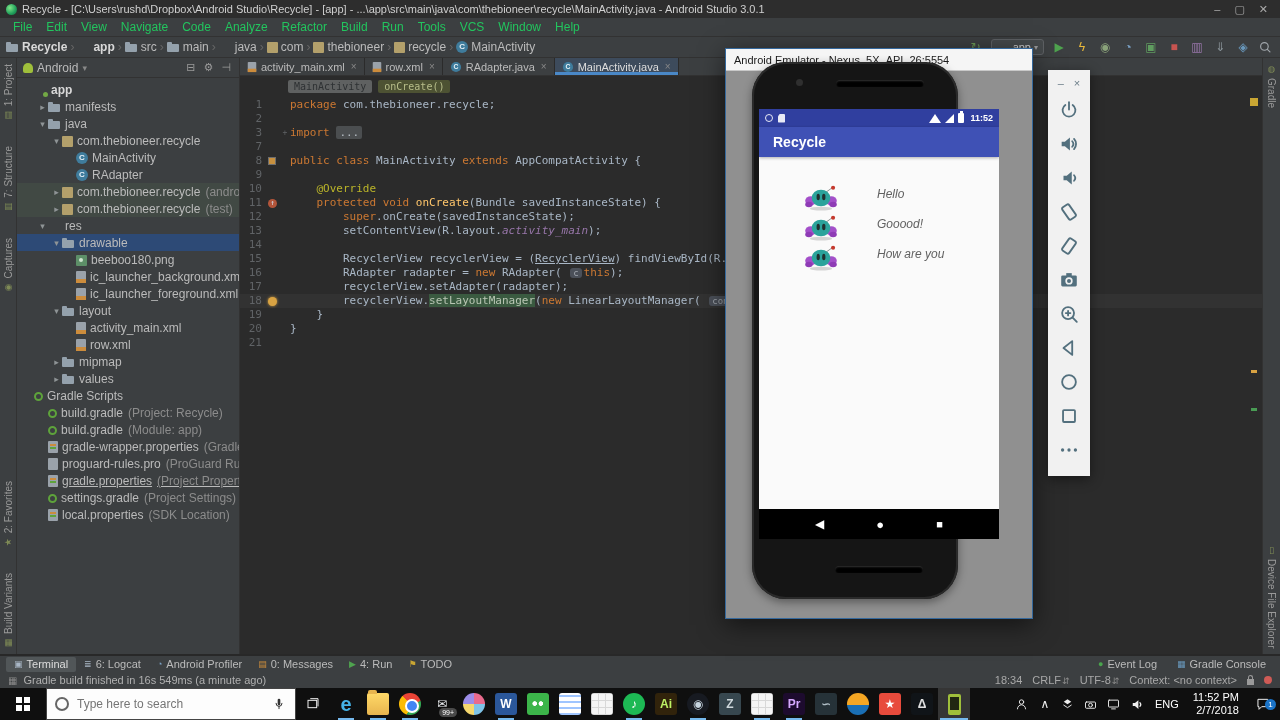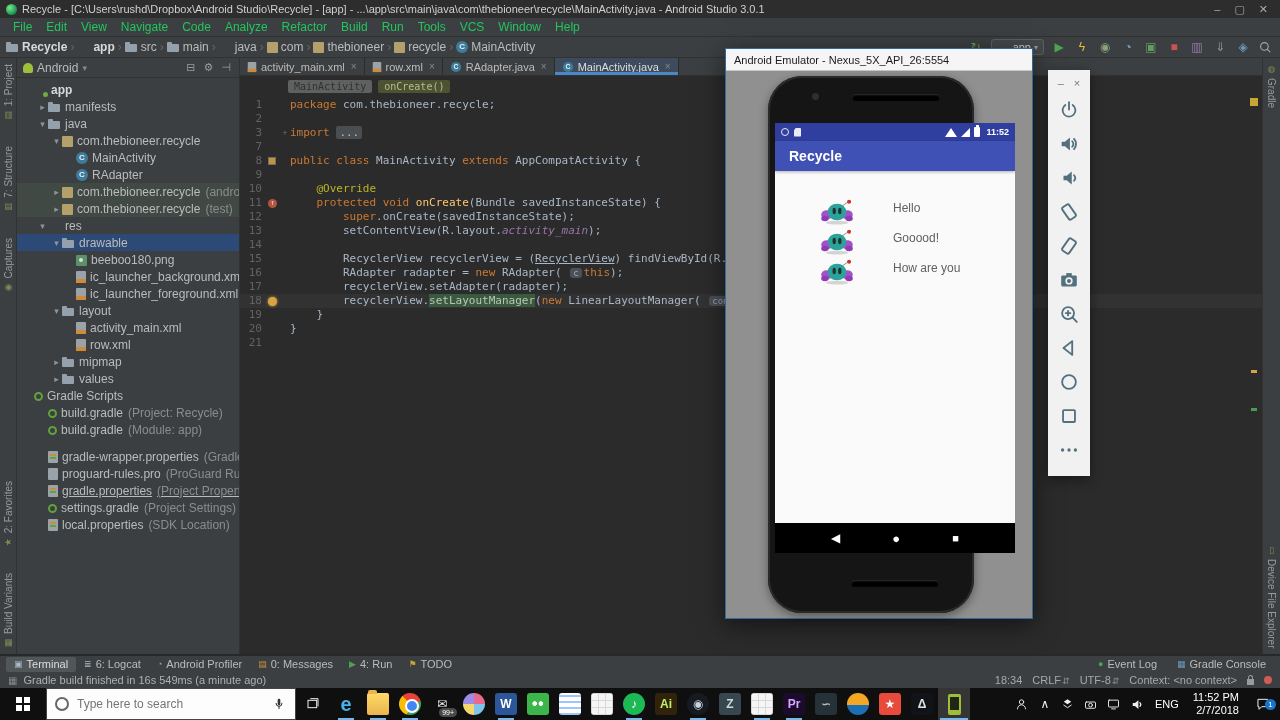--- a/index.html
+++ b/index.html
@@ -160,37 +160,37 @@
   .tri .svgi{width:15px;height:15px;}
   .lang{font-size:11px;color:#fff;padding:0 3px;}
   .clock{text-align:right;font-size:11px;color:#fff;line-height:13px;padding:0 4px;white-space:nowrap;}
   .notif{position:relative;width:26px;display:flex;align-items:center;justify-content:center;color:#eee;}
   .notif .svgi{width:16px;height:16px;}
   .nbadge{position:absolute;right:0;bottom:2px;background:#1a73c7;color:#fff;font-size:8px;border-radius:7px;min-width:11px;text-align:center;line-height:11px;}
 
   
   .emuwin{position:absolute;left:725px;top:48px;width:308px;height:571px;background:#909090;border:1px solid #34689c;box-shadow:0 6px 24px rgba(0,0,0,.55);z-index:10;}
   .emutitle{height:22px;background:#f5f5f5;color:#1a1a1a;font-size:11px;display:flex;align-items:center;padding:0 8px;border-bottom:1px solid #c8c8c8;}
-  .phone{position:absolute;left:26px;top:27px;width:206px;height:537px;background:#151515;border-radius:34px;box-shadow:inset 0 0 0 2px #2a2a2a,0 3px 10px rgba(0,0,0,.4);margin-left:16px;}
+  .phone{position:absolute;left:26px;top:13px;width:206px;height:537px;background:#151515;border-radius:34px;box-shadow:inset 0 0 0 2px #2a2a2a,0 3px 10px rgba(0,0,0,.4);}
   .cam{position:absolute;left:44px;top:17px;width:7px;height:7px;border-radius:50%;background:#2f2f2f;}
   .spk{position:absolute;left:84px;top:18px;width:88px;height:7px;border-radius:4px;background:#000;box-shadow:inset 0 1px 2px #333;}
   .spk.bot{top:auto;bottom:26px;left:83px;}
   .pscreen{position:absolute;left:7px;top:47px;width:240px;height:430px;background:#fafafa;overflow:hidden;}
   .pstatus{height:18px;background:#303f9f;display:flex;align-items:center;padding:0 6px;gap:4px;}
   .psl{display:flex;gap:5px;align-items:center;flex:1;}
   .ps-circ{width:8px;height:8px;border:1.5px solid #e8eaf6;border-radius:50%;}
   .ps-sim{width:7px;height:9px;background:#e8eaf6;border-radius:1px;clip-path:polygon(30% 0,100% 0,100% 100%,0 100%,0 30%);}
   .ps-wifi{width:0;height:0;border-left:6px solid transparent;border-right:6px solid transparent;border-bottom:9px solid #fff;}
   .ps-cell{width:0;height:0;border-left:9px solid transparent;border-bottom:9px solid #fff;}
   .ps-batt{width:6px;height:10px;background:#fff;border-radius:1px;position:relative;}
   .ps-batt::before{content:"";position:absolute;top:-2px;left:1.5px;width:3px;height:2px;background:#fff;}
   .ptime{color:#fff;font-size:9px;font-weight:bold;margin-left:2px;}
   .pappbar{height:30px;background:#3f51b5;color:#fff;display:flex;align-items:center;padding-left:14px;font-size:14px;font-weight:bold;box-shadow:0 1px 3px rgba(0,0,0,.3);}
   .plist{padding-top:28px;}
-  .prow{display:flex;align-items:flex-start;height:30px;}
+  .prow{display:flex;align-items:flex-start;height:30px;font-style:italic;}
   .prow .pimg{width:36px;height:26px;margin-left:44px;flex:none;}
   .prow .ptxt{margin-left:38px;font-size:12px;color:#616161;padding-top:2px;}
   .pnav{position:absolute;left:0;right:0;bottom:0;height:30px;background:#000;display:flex;align-items:center;justify-content:space-around;padding:0 30px;}
   .pnav span{color:#fff;}
   .nv-back{font-size:12px;}
   .nv-home{font-size:13px;}
   .nv-sq{font-size:11px;}
 
   
   .emutools{position:absolute;left:1048px;top:70px;width:42px;height:406px;background:#f1f1f1;box-shadow:0 3px 12px rgba(0,0,0,.45);z-index:11;display:flex;flex-direction:column;align-items:center;padding-top:3px;}
@@ -450,21 +450,21 @@
             <span class="ticon gradle"></span>
             <span class="tl">build.gradle</span>
             <span class="tann">(Project: Recycle)</span>
           </div>
           <div class="trow" style="padding-left: 20px;">
             <span class="arr"></span>
             <span class="ticon gradle"></span>
             <span class="tl">build.gradle</span>
             <span class="tann">(Module: app)</span>
           </div>
-          <div class="trow" style="padding-left: 20px; margin-top: 10px;">
+          <div class="trow" style="padding-left: 20px;">
             <span class="arr"></span>
             <span class="ticon props"></span>
             <span class="tl">gradle-wrapper.properties</span>
             <span class="tann">(Gradle Version)</span>
           </div>
           <div class="trow" style="padding-left: 20px;">
             <span class="arr"></span>
             <span class="ticon file"></span>
             <span class="tl">proguard-rules.pro</span>
             <span class="tann">(ProGuard Rules for app)</span>

